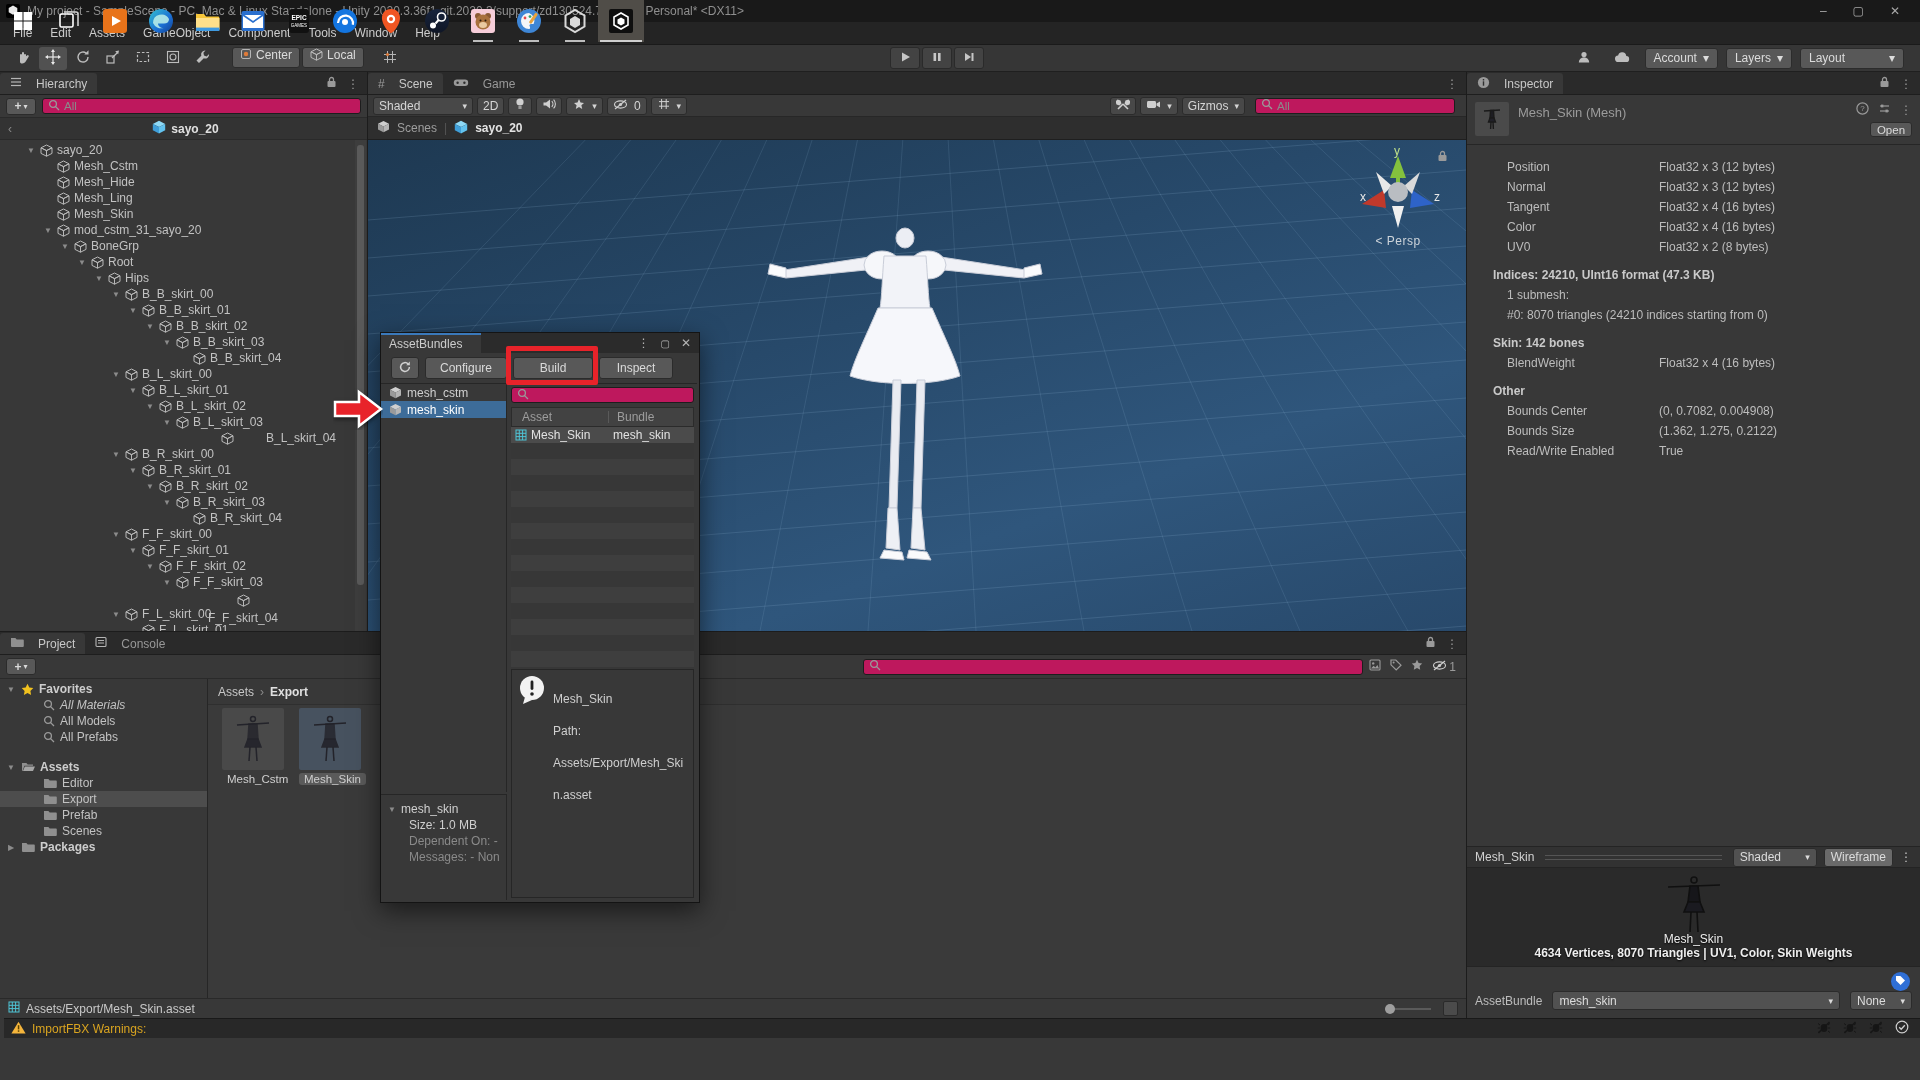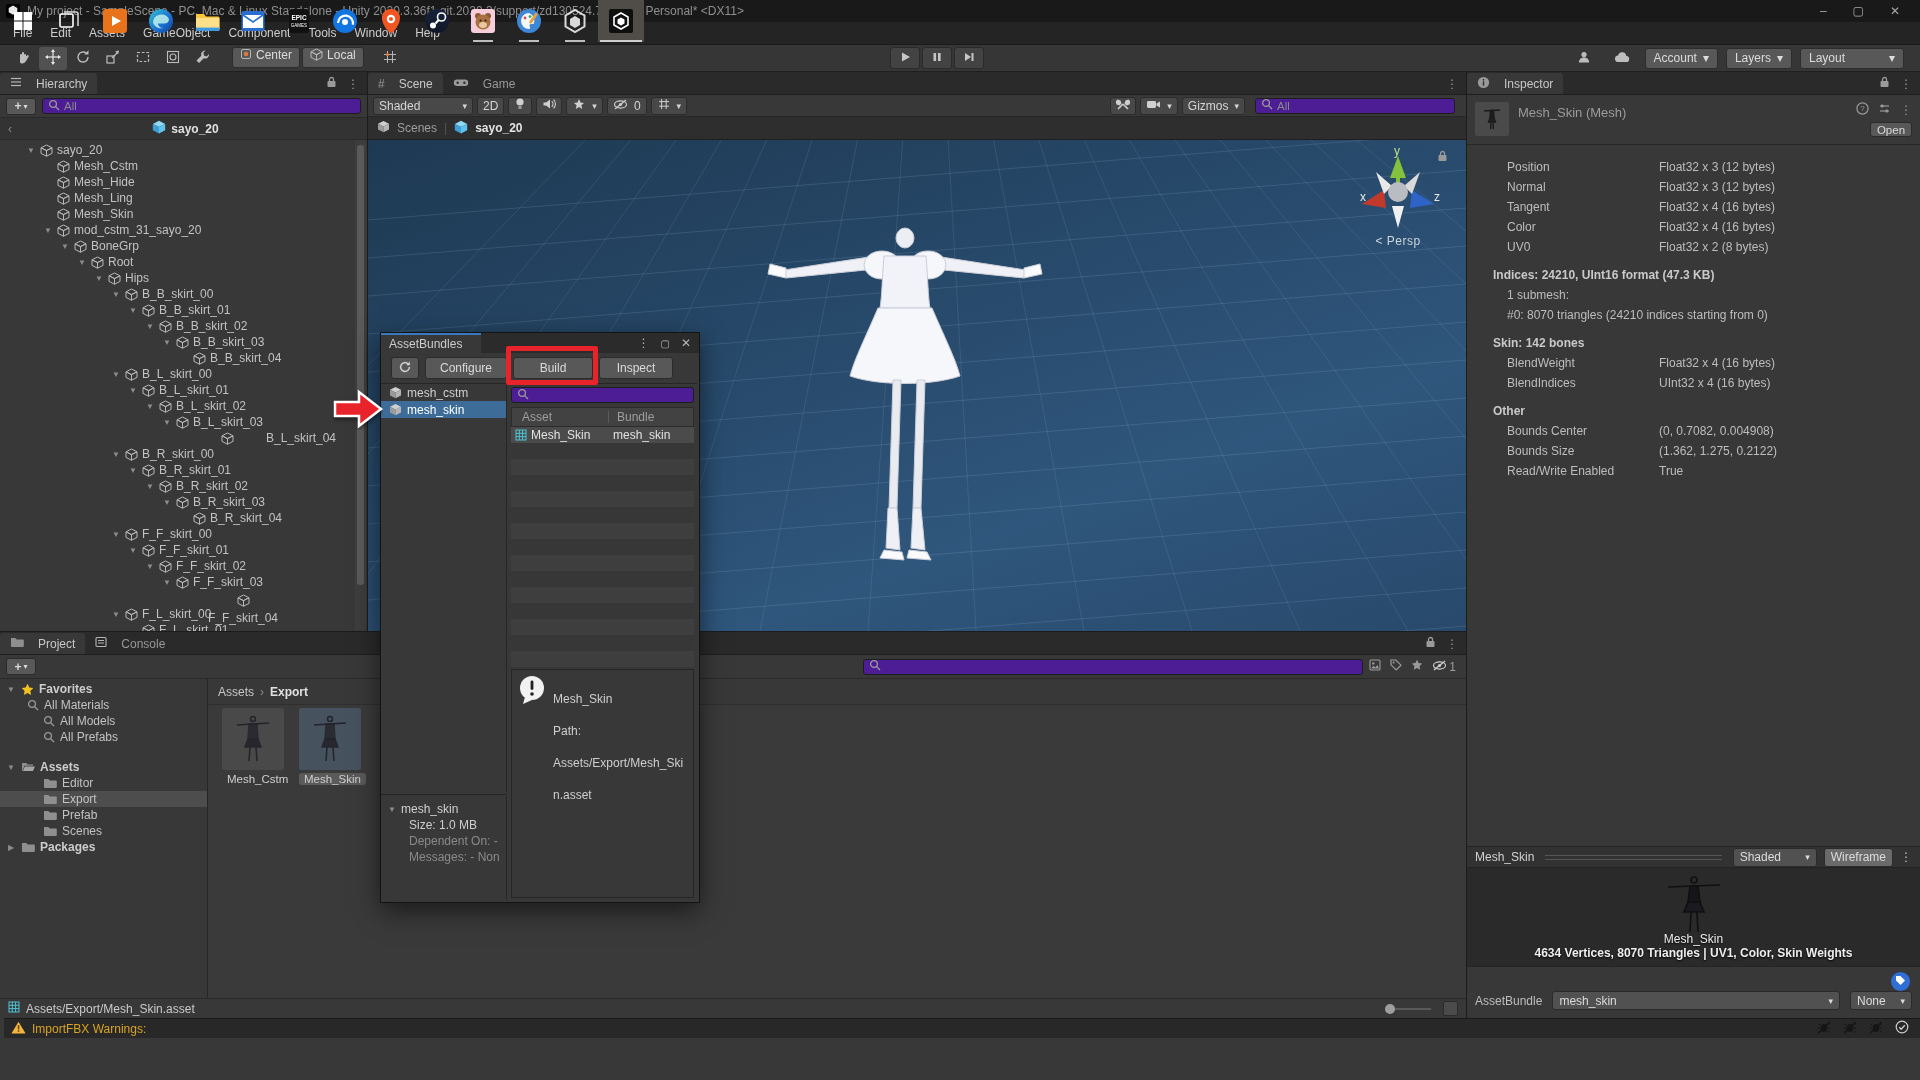--- a/index.html
+++ b/index.html
@@ -21,21 +21,21 @@
   .toolbtn.sel{background:#515151}
   .pillbtn{height:21px;background:#585858;border:1px solid #2c2c2c;border-radius:3px;display:flex;align-items:flex-start;gap:4px;padding:0 7px;color:#dcdcdc}
   .ddbtn{height:21px;background:#585858;border:1px solid #2c2c2c;border-radius:3px;display:flex;align-items:center;gap:6px;padding:0 8px;color:#dcdcdc}
   .transport{display:flex;gap:2px;position:absolute;left:890px;top:2px}
   .transport .tb{width:30px;height:22px;background:#434343;border:1px solid #2a2a2a;border-radius:3px;display:flex;align-items:center;justify-content:center}
   
   .tabbar{height:23px;background:#2a2a2a;display:flex;align-items:flex-end;border-bottom:1px solid #1e1e1e}
   .tab{height:21px;padding:0 10px;background:#383838;border-radius:3px 3px 0 0;display:flex;align-items:center;gap:14px;color:#c8c8c8}
   .tab.off{background:transparent;color:#989898}
   .tab-icons{margin-left:auto;display:flex;gap:10px;align-items:center;padding:0 8px 3px 0;color:#9a9a9a}
-  .usearch{height:16px;background:#4c1d95;border:1px solid #1d1d1d;border-radius:3px;display:flex;align-items:center;gap:4px;padding:0 5px}
+  .usearch{height:16px;background:#be185d;border:1px solid #1d1d1d;border-radius:3px;display:flex;align-items:center;gap:4px;padding:0 5px}
   .usearch input{background:transparent;border:none;outline:none;color:#bdbdbd;font:11.5px "Liberation Sans",sans-serif;width:100%}
   .usearch input::placeholder{color:#8a8a8a}
   .ubtn{background:#585858;border:1px solid #2b2b2b;border-radius:3px;color:#dadada;display:flex;align-items:center;justify-content:center}
   
   #hierarchy{left:0;top:72px;width:368px;height:559px;background:#383838;border-right:1px solid #1c1c1c}
   #h-toolbar{height:23px;display:flex;align-items:center;gap:6px;padding:0 6px;background:#383838;border-bottom:1px solid #2a2a2a}
   #h-crumb{height:22px;background:#333;display:flex;align-items:center;padding:0 8px;border-bottom:1px solid #2a2a2a}
   #h-tree{height:491px;overflow:hidden;padding-top:2px;position:relative}
   .h-row{height:16px;display:flex;align-items:center;gap:4px;color:#c2c2c2;white-space:nowrap}
   .tri{font-size:8px;color:#8b8b8b;width:10px;text-align:center;flex:none}
@@ -1006,24 +1006,20 @@
           <span class="lbl wide">1 submesh:</span>
         </div>
         <div class="irow">
           <span class="lbl wide">#0: 8070 triangles (24210 indices starting from 0)</span>
         </div>
         <div class="ihead">Skin: 142 bones</div>
         <div class="irow">
           <span class="lbl">BlendWeight</span>
           <span class="val">Float32 x 4 (16 bytes)</span>
         </div>
-        <div class="irow">
-          <span class="lbl">BlendIndices</span>
-          <span class="val">UInt32 x 4 (16 bytes)</span>
-        </div>
         <div class="ihead">Other</div>
         <div class="irow">
           <span class="lbl">Bounds Center</span>
           <span class="val">(0, 0.7082, 0.004908)</span>
         </div>
         <div class="irow">
           <span class="lbl">Bounds Size</span>
           <span class="val">(1.362, 1.275, 0.2122)</span>
         </div>
         <div class="irow">
@@ -1141,21 +1137,21 @@
       <div id="proj-tree">
           <div class="p-row" style="padding-left: 6px;">
             <span class="tri">▼</span>
             <span class="ic">
               <svg width="13" height="13" viewBox="0 0 13 13">
                 <path d="M6.5 0.8l1.8 3.7 4 .6-2.9 2.8.7 4-3.6-1.9-3.6 1.9.7-4L0.7 5.1l4-.6Z" fill="#f2c21f"></path>
               </svg>
             </span>
             <span class="p-bold">Favorites</span>
           </div>
-          <div class="p-row" style="padding-left: 12px;">
+          <div class="p-row" style="padding-left: 28px; font-style: italic;">
             <span class="tri"></span>
             <span class="ic">
               <svg width="12" height="12" viewBox="0 0 12 12">
                 <circle cx="5" cy="5" r="3.4" fill="none" stroke="#9a9a9a" stroke-width="1.3"></circle>
                 <line x1="7.6" y1="7.6" x2="11" y2="11" stroke="#9a9a9a" stroke-width="1.3"></line>
               </svg>
             </span>
             <span>All Materials</span>
           </div>
           <div class="p-row" style="padding-left: 28px;">

